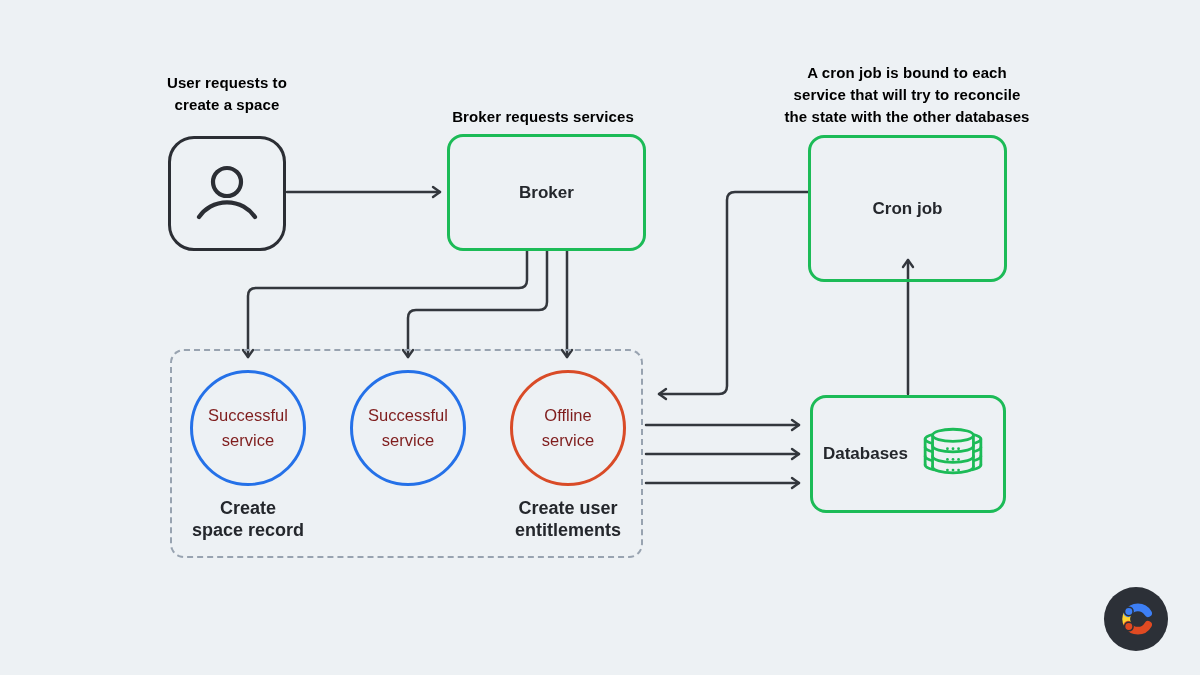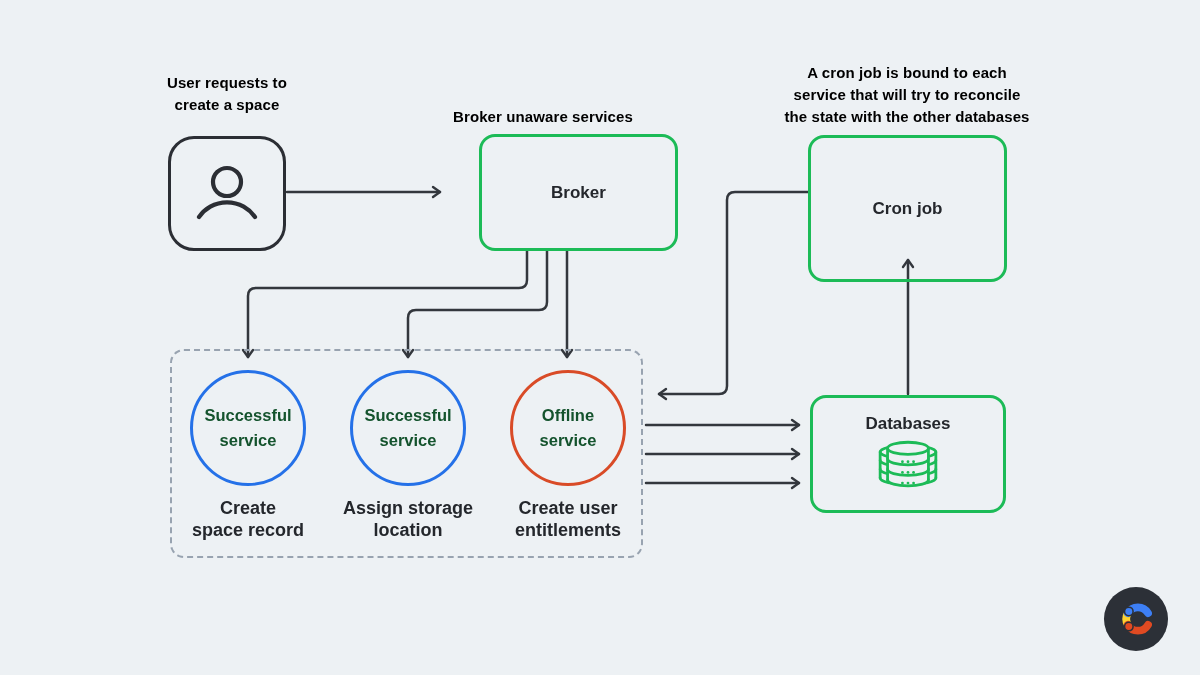--- a/index.html
+++ b/index.html
@@ -20,30 +20,30 @@
   }
   .green-border{border:3px solid #1cbb57;}
   .node-label{font-size:17px;font-weight:600;color:#24272c;}
   .user-box{
     position:absolute;left:168px;top:136px;width:118px;height:115px;box-sizing:border-box;
     border:3.5px solid #2b2e34;border-radius:26px;
     display:flex;align-items:center;justify-content:center;
   }
   .broker-box{left:447px;top:134px;width:199px;height:117px;}
   .cron-box{left:808px;top:135px;width:199px;height:147px;}
-  .db-box{left:810px;top:395px;width:196px;height:118px;flex-direction:column;gap:5px;}
+  .db-box{left:810px;top:395px;width:196px;height:118px;flex-direction:row;gap:5px;}
   .dashed-box{
     position:absolute;left:170px;top:349px;width:473px;height:209px;box-sizing:border-box;
     border:2px dashed #98a3b0;border-radius:14px;
   }
   .svc-circle{
     position:absolute;top:370px;width:116px;height:116px;box-sizing:border-box;
     border:3px solid;border-radius:50%;
     display:flex;align-items:center;justify-content:center;text-align:center;
-    font-size:16.5px;font-weight:700;line-height:25px;color:#14532d;white-space:pre-line;
+    font-size:16.5px;font-weight:400;line-height:25px;color:#7f1d1d;white-space:pre-line;
   }
   .svc-1{left:190px;} .svc-2{left:350px;} .svc-3{left:510px;text-align:center;}
   .task{
     position:absolute;top:497px;width:180px;text-align:center;
     font-weight:700;font-size:18px;line-height:22px;color:#24272c;white-space:pre-line;
   }
   .task-1{left:158px;} .task-2{left:318px;} .task-3{left:478px;text-align:center;}
   .caption{
     position:absolute;left:140px;top:569px;width:520px;text-align:center;
     font-size:16px;font-weight:500;line-height:22px;color:#8b95a3;white-space:pre-line;
@@ -69,37 +69,37 @@
       <path d="M808,192 L735,192 Q727,192 727,200 L727,386 Q727,394 719,394 L659,394" marker-end="url(#arw)"></path>
       <path d="M646,425 L799,425" marker-end="url(#arw)"></path>
       <path d="M646,454 L799,454" marker-end="url(#arw)"></path>
       <path d="M646,483 L799,483" marker-end="url(#arw)"></path>
       <path d="M908,394 L908,260" marker-end="url(#arw)"></path>
     </g>
   </svg>
 
   <div class="ann" style="left:117px;top:72px;width:220px;">User requests to
 create a space</div>
-  <div class="ann" style="left:413px;top:106px;width:260px;">Broker unaware services</div>
+  <div class="ann" style="left:413px;top:106px;width:260px;">Broker requests services</div>
   <div class="ann" style="left:747px;top:62px;width:320px;">A cron job is bound to each
 service that will try to reconcile
 the state with the other databases</div>
 
   <div class="user-box">
     <span>
       <svg width="66" height="68" viewBox="0 0 66 68">
         <g fill="none" stroke="#2b2e34" stroke-width="4.2" stroke-linecap="round">
           <circle cx="33" cy="24" r="14"></circle>
           <path d="M5,59 A34,34 0 0 1 61,59"></path>
         </g>
       </svg>
     </span>
   </div>
 
-  <div class="node green-border broker-box" style="border-color: rgb(28, 187, 87); margin-left: 32px;">
+  <div class="node green-border broker-box" style="border-color: rgb(28, 187, 87);">
     <span class="node-label">Broker</span>
   </div>
 
   <div class="node green-border cron-box" style="border-color: rgb(28, 187, 87);">
     <span class="node-label">Cron job</span>
   </div>
 
   <div class="dashed-box"></div>
 
   <div class="svc-circle svc-1" style="border-color: rgb(37, 113, 232);">
@@ -110,22 +110,20 @@
     <span>Successful
 service</span>
   </div>
   <div class="svc-circle svc-3" style="border-color: rgb(217, 75, 39);">
     <span>Offline
 service</span>
   </div>
 
   <div class="task task-1">Create
 space record</div>
-  <div class="task task-2">Assign storage
-location</div>
   <div class="task task-3">Create user
 entitlements</div>
 
   <div class="node green-border db-box" style="border-color: rgb(28, 187, 87);">
     <span class="node-label">Databases</span>
     <span>
       <svg width="80" height="52" viewBox="0 0 80 56">
 
         <g fill="none" stroke="#1cbb57" stroke-width="3" stroke-linecap="round">
           <ellipse cx="40" cy="14" rx="30" ry="7"></ellipse>

